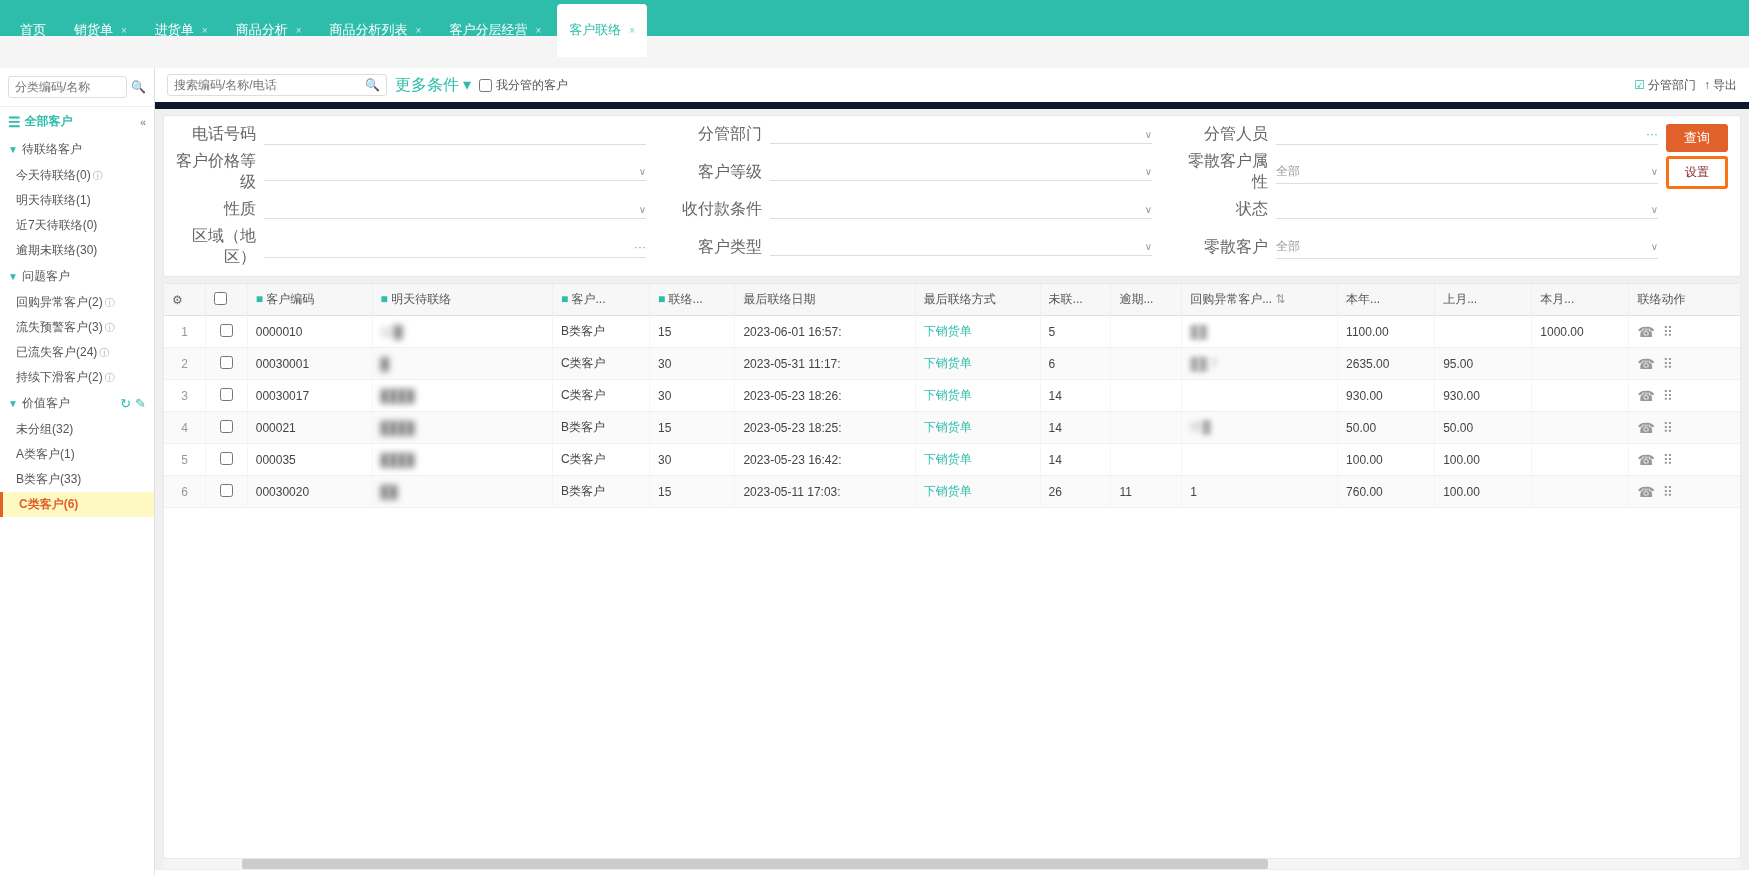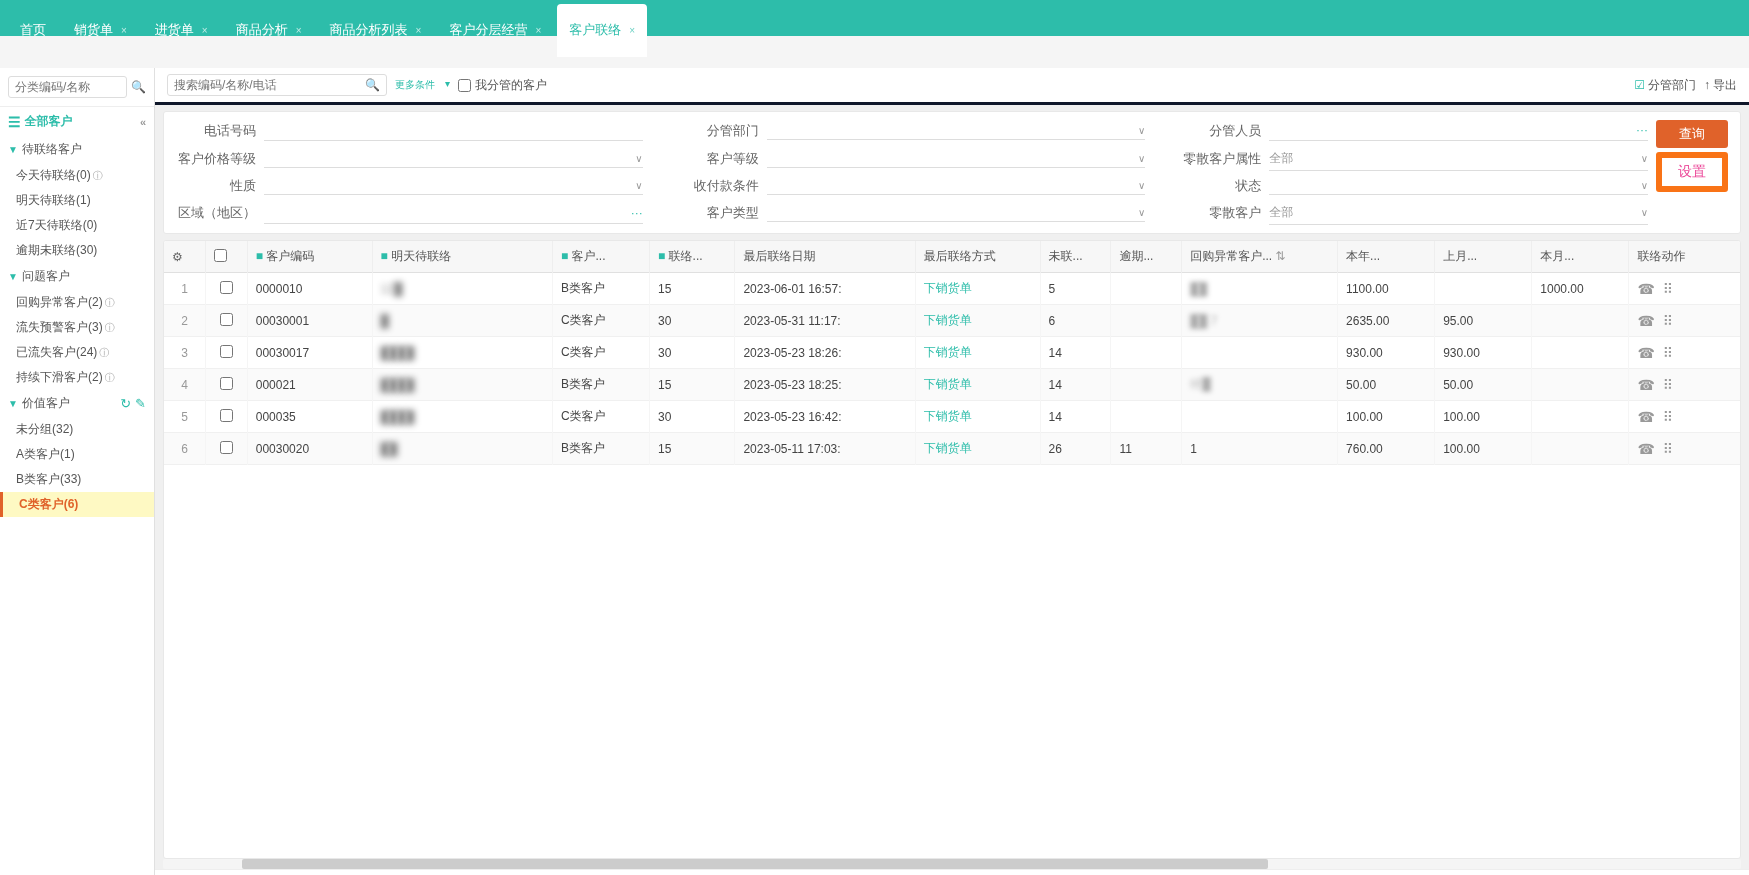--- a/index.html
+++ b/index.html
@@ -106,21 +106,21 @@
       overflow: hidden;
     }
 
     
     .toolbar {
       background: #fff;
       padding: 6px 12px;
       display: flex;
       align-items: center;
       gap: 8px;
-      border-bottom: 3px solid #0f172a;
+      border-bottom: 7px solid #0f172a;
     }
     .search-input-wrapper {
       display: flex;
       align-items: center;
       border: 1px solid #ddd;
       border-radius: 3px;
       padding: 3px 6px;
       gap: 4px;
       width: 220px;
     }
@@ -129,22 +129,22 @@
       outline: none;
       font-size: 12px;
       width: 100%;
       color: #999;
     }
     .search-icon-btn { color: #2dbdaa; cursor: pointer; }
     .more-conditions {
       color: #2dbdaa;
       cursor: pointer;
       display: flex;
-      gap: 10px;
-      font-size: 10px;
+      gap: 4px;
+      font-size: 16px;
     }
     .my-customers {
       display: flex;
       align-items: center;
       gap: 4px;
       font-size: 12px;
       color: #555;
       cursor: pointer;
     }
     .my-customers input[type=checkbox] { cursor: pointer; }
@@ -182,21 +182,21 @@
     .filter-row {
       display: flex;
       align-items: center;
       gap: 8px;
       margin-bottom: 6px;
     }
     .filter-row:last-child { margin-bottom: 0; }
     .filter-label {
       width: 80px;
       color: #666;
-      font-size: 13px;
+      font-size: 16px;
       flex-shrink: 0;
       text-align: right;
     }
     .filter-input {
       flex: 1;
       border: none;
       border-bottom: 1px solid #ddd;
       outline: none;
       font-size: 12px;
       padding: 3px 0;
@@ -223,26 +223,26 @@
       background: #e0622a;
       color: #fff;
       border: none;
       border-radius: 3px;
       padding: 5px 16px;
       cursor: pointer;
       font-size: 13px;
     }
     .btn-settings {
       background: #fff;
-      color: #ec4899;
-      border: 6px solid #f97316;
+      color: #7f1d1d;
+      border: 3px solid #f97316;
       border-radius: 3px;
       padding: 5px 16px;
       cursor: pointer;
-      font-size: 14px;
+      font-size: 12px;
     }
     .filter-action-col {
       display: flex;
       flex-direction: column;
       gap: 4px;
       margin-left: 8px;
     }
 
     
     .table-area {

